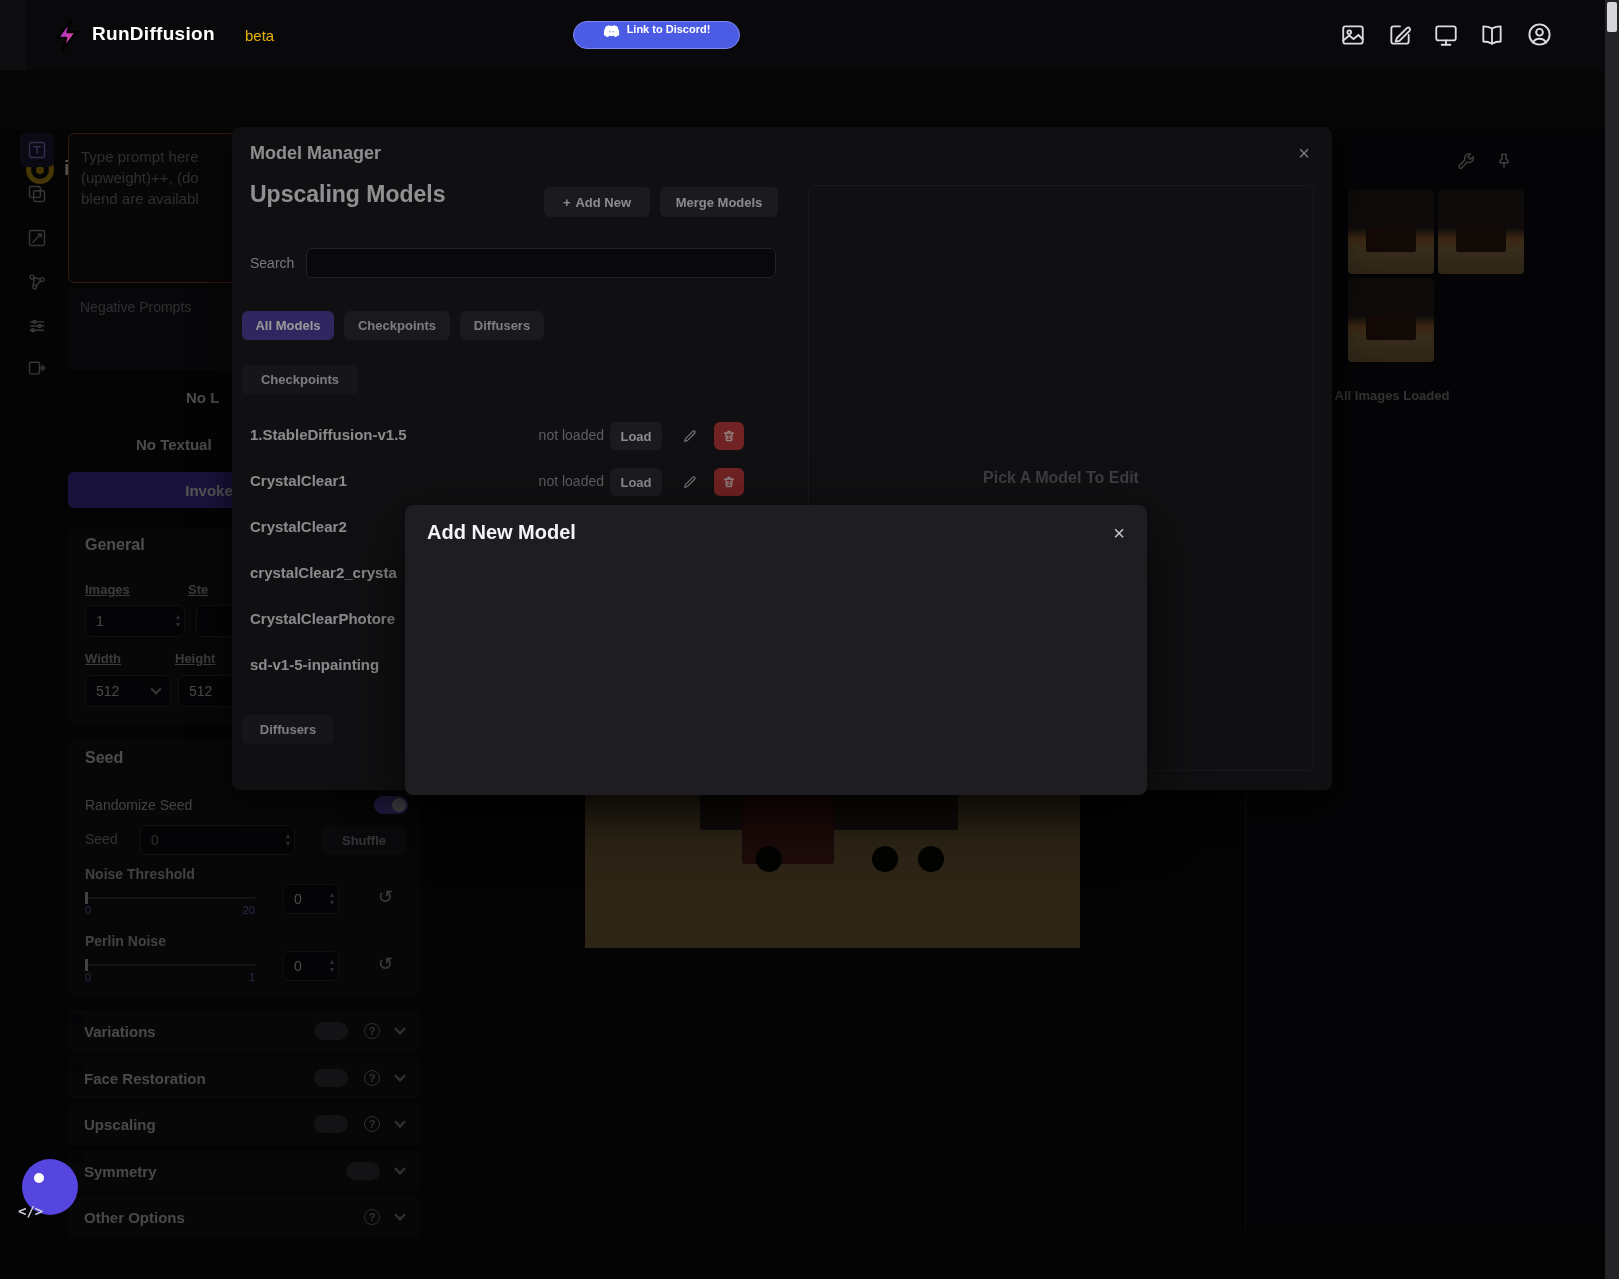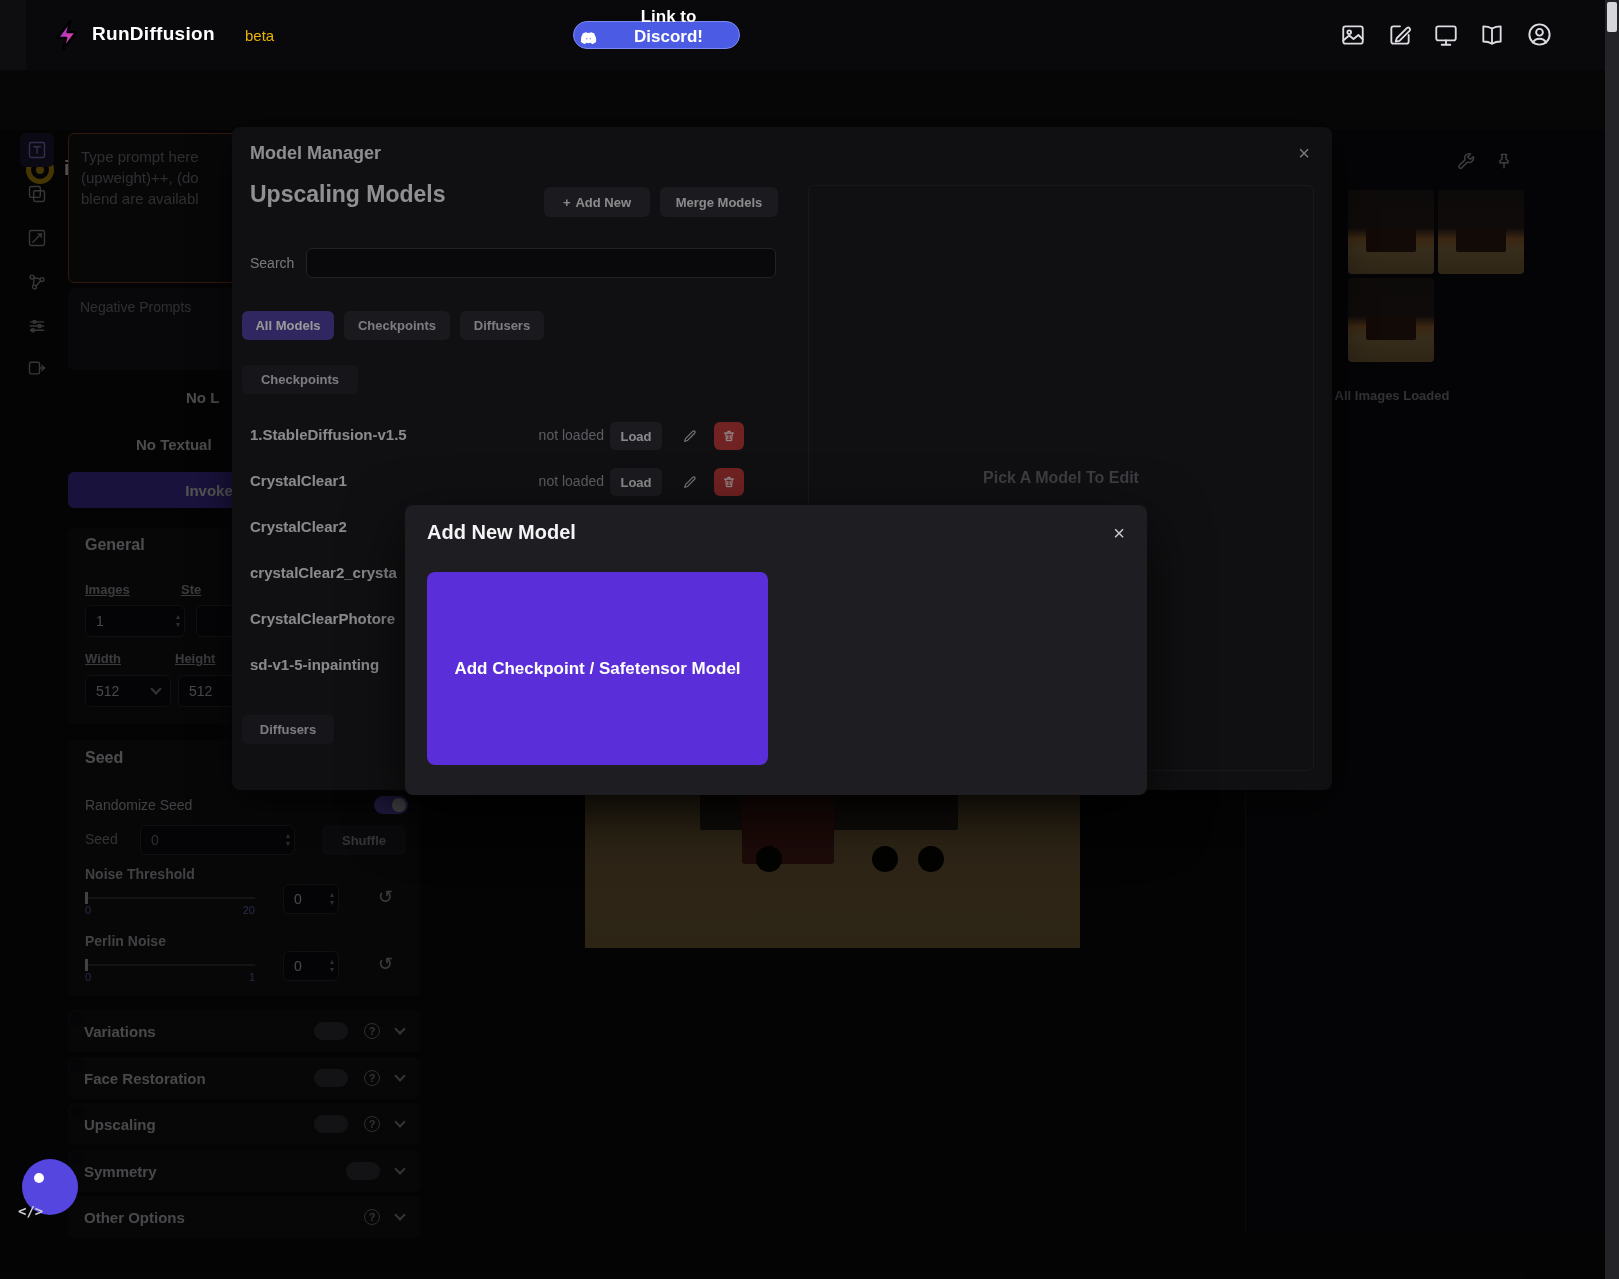--- a/index.html
+++ b/index.html
@@ -6,22 +6,22 @@
   body { margin:0; background:#08080a; font-family:"Liberation Sans", sans-serif; }
   #screen { position:relative; width:1619px; height:1279px; background:#0e0e11; overflow:hidden; }
   .abs { position:absolute; }
   svg { stroke:currentColor; fill:none; stroke-width:1.7; stroke-linecap:round; stroke-linejoin:round; display:block; }
 
   
   .topbar { position:absolute; left:0; top:0; width:1605px; height:70px; background:#09090b; z-index:5;margin-left:26px; }
   .brand { font-size:19px; font-weight:bold; color:#fff; letter-spacing:.3px; }
   .beta { font-size:15px; color:#eab308;padding-left:39px; }
   .discord-btn { position:absolute; left:547px; top:21px; width:167px; height:28px; border-radius:14px;
-    background:#4b5be4; border:1px solid #7c89f0; color:#fff; font-size:17px; font-weight:bold;
-    display:flex; align-items:flex-end; justify-content:center; gap:7px; cursor:pointer; }
+    background:#4b5be4; border:1px solid #7c89f0; color:#fff; font-size:11px; font-weight:bold;
+    display:flex; align-items:flex-start; justify-content:center; gap:7px; cursor:pointer; }
   .session-group { position:absolute; left:1022px; top:16px; width:274px; height:38px; border-radius:19px;
     background:#0c0c0f; border:1px solid #3e3e46; display:flex; align-items:center; padding:0 10px 0 4px; }
   .extend-pill { width:92px; height:30px; border-radius:15px; background:linear-gradient(100deg,#b45fd8 0%,#ee5f96 75%);
     color:#fff; font-size:13px; font-weight:bold; display:flex; align-items:center; justify-content:center; gap:5px; border:none; cursor:pointer; }
   .stop-pill { margin-left:6px; width:78px; height:30px; border-radius:15px; background:#121216; border:1px solid #52525a;
     color:#fff; font-size:13px; font-weight:bold; display:flex; align-items:center; justify-content:center; gap:6px; cursor:pointer; }
   .timer { margin-left:12px; font-family:"DejaVu Sans Mono", monospace; font-size:15px; color:#ececf0; }
   .tb-icon { position:absolute; top:21px; width:27px; height:27px; color:#dcdce2; background:none; border:none; cursor:pointer; padding:0; }
 
   
@@ -309,21 +309,21 @@
   </div>
 
   <span class="frag-text" style="left:186px;top:389px;">No L</span>
   <span class="frag-text" style="left:136px;top:436px;">No Textual</span>
 
   <button class="invoke-btn">Invoke</button>
 
   <div class="panel" style="left:68px;top:528px;width:352px;height:196px;"></div>
   <span class="sec-title" style="left:85px;top:536px;">General</span>
   <span class="field-label" style="left:85px;top:582px;">Images</span>
-  <span class="field-label" style="left:181px;top:582px;">Ste</span>
+  <span class="field-label" style="left:188px;top:582px;">Ste</span>
   <div class="numbox" style="left:85px;top:605px;width:100px;height:32px;">
     <span>1</span>
     <span class="stepper">
       <span>▴</span>
       <span>▾</span>
     </span>
   </div>
   <div class="numbox" style="left:196px;top:605px;width:130px;height:32px;"></div>
   <span class="field-label" style="left:85px;top:651px;">Width</span>
   <span class="field-label" style="left:175px;top:651px;">Height</span>
@@ -518,21 +518,20 @@
     <div class="mm-right">
       <span class="mm-hint">Pick A Model To Edit</span>
     </div>
   </div>
 
   <div class="overlay2"></div>
 
   <div class="add-dialog">
     <span class="ad-title">Add New Model</span>
     <button class="close-x" style="right:14px;top:14px;">×</button>
-    <button class="ad-btn primary">Add Checkpoint / Safetensor Model</button>
   </div>
 
   <button class="launcher">
       <span class="note"></span>
     </button>
   <button class="code-toggle">&lt;/&gt;</button>
 
   <div class="scrollbar">
     <div class="scroll-thumb"></div>
   </div>

